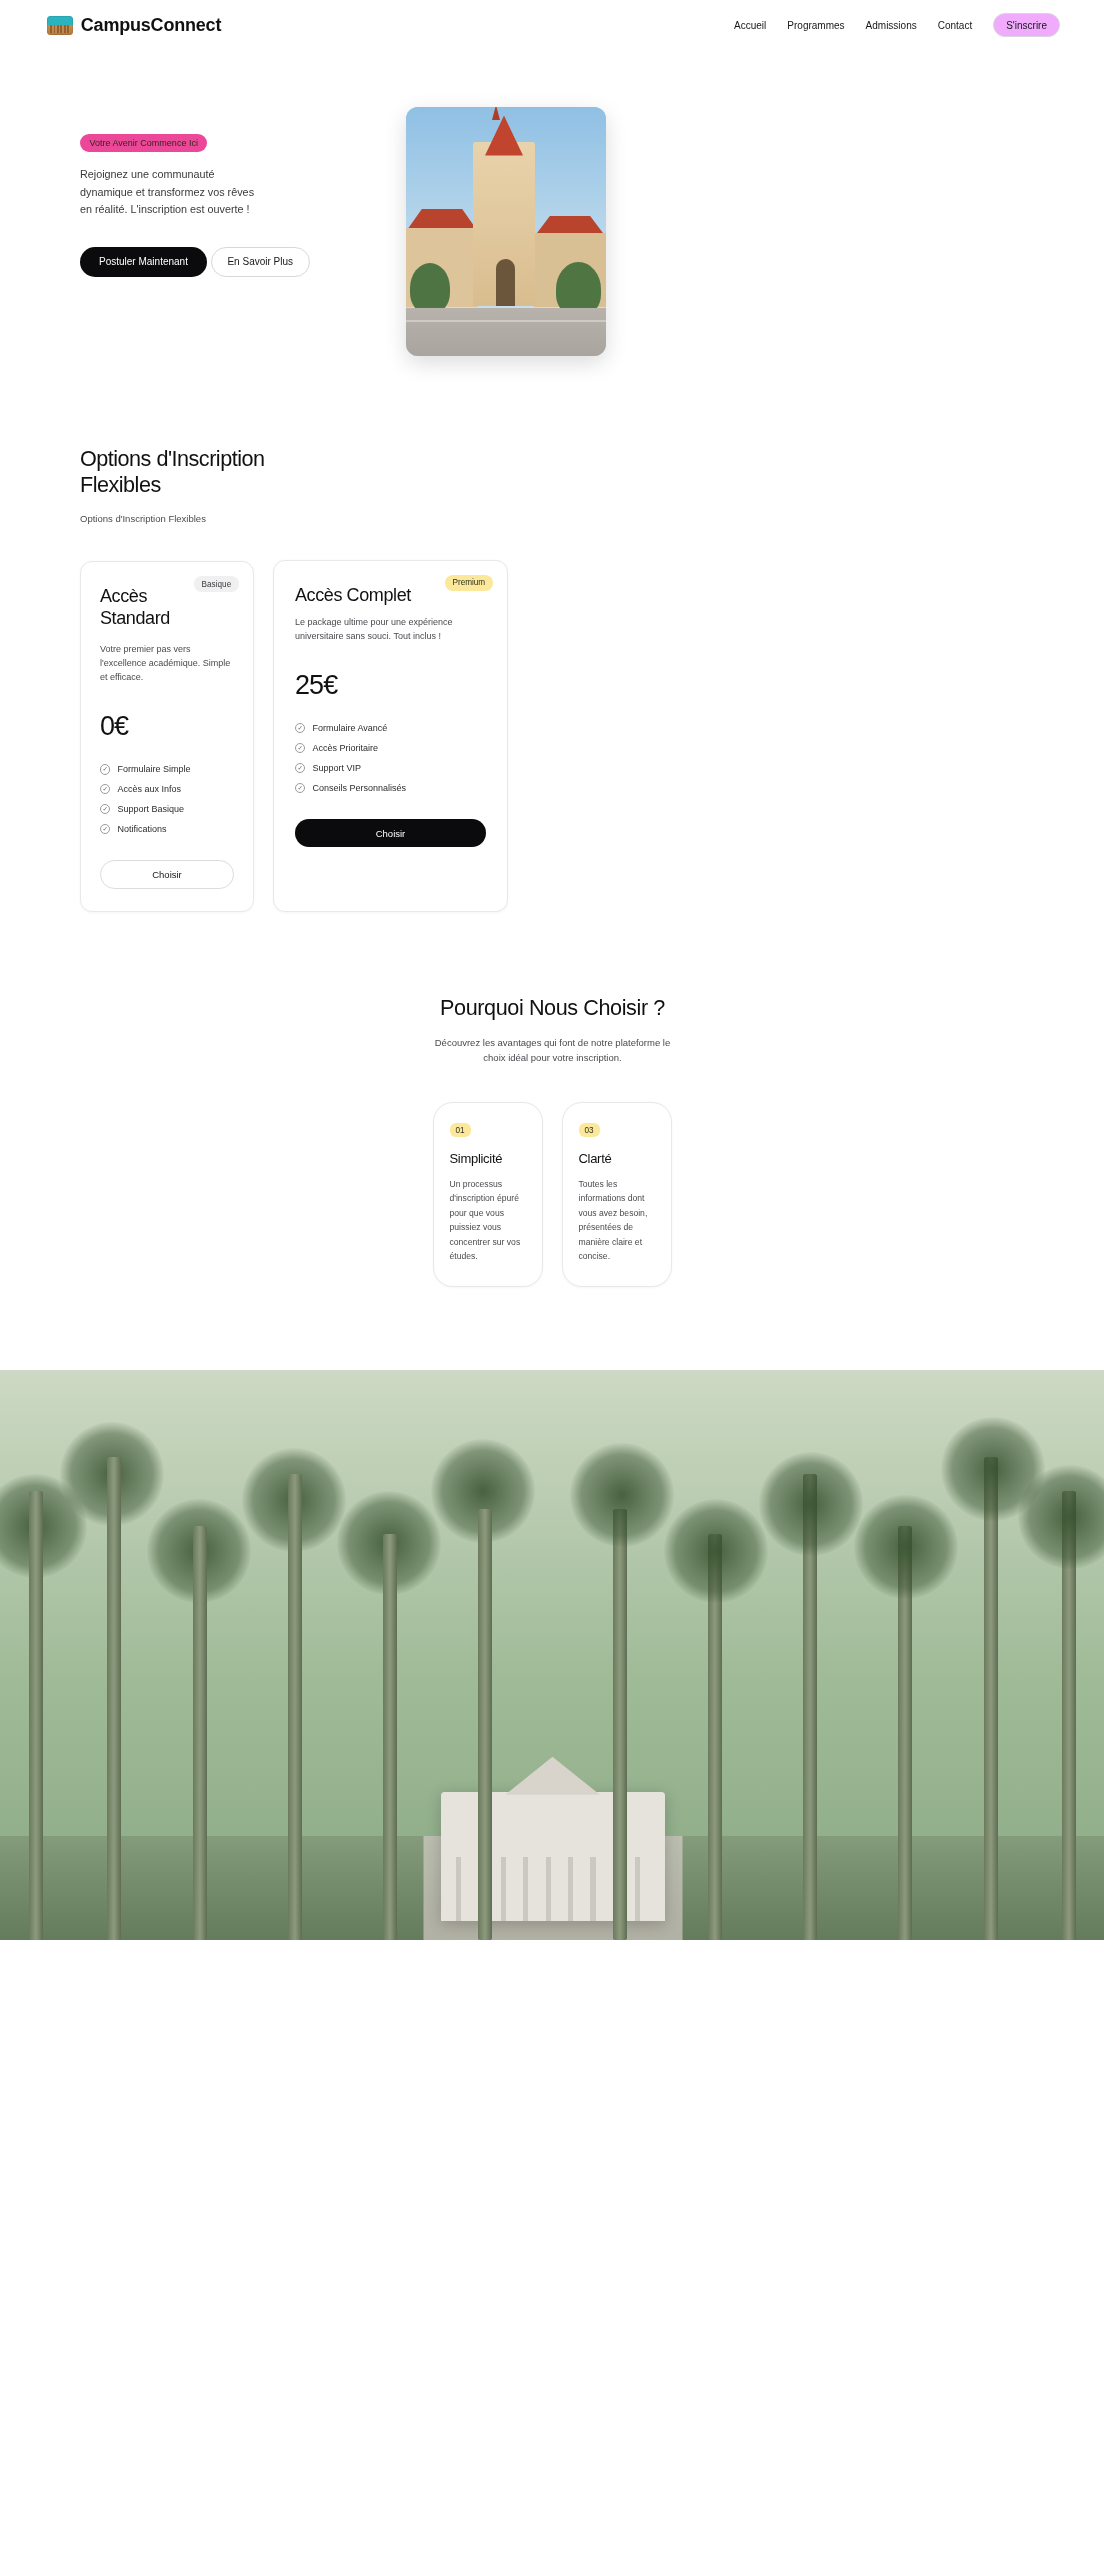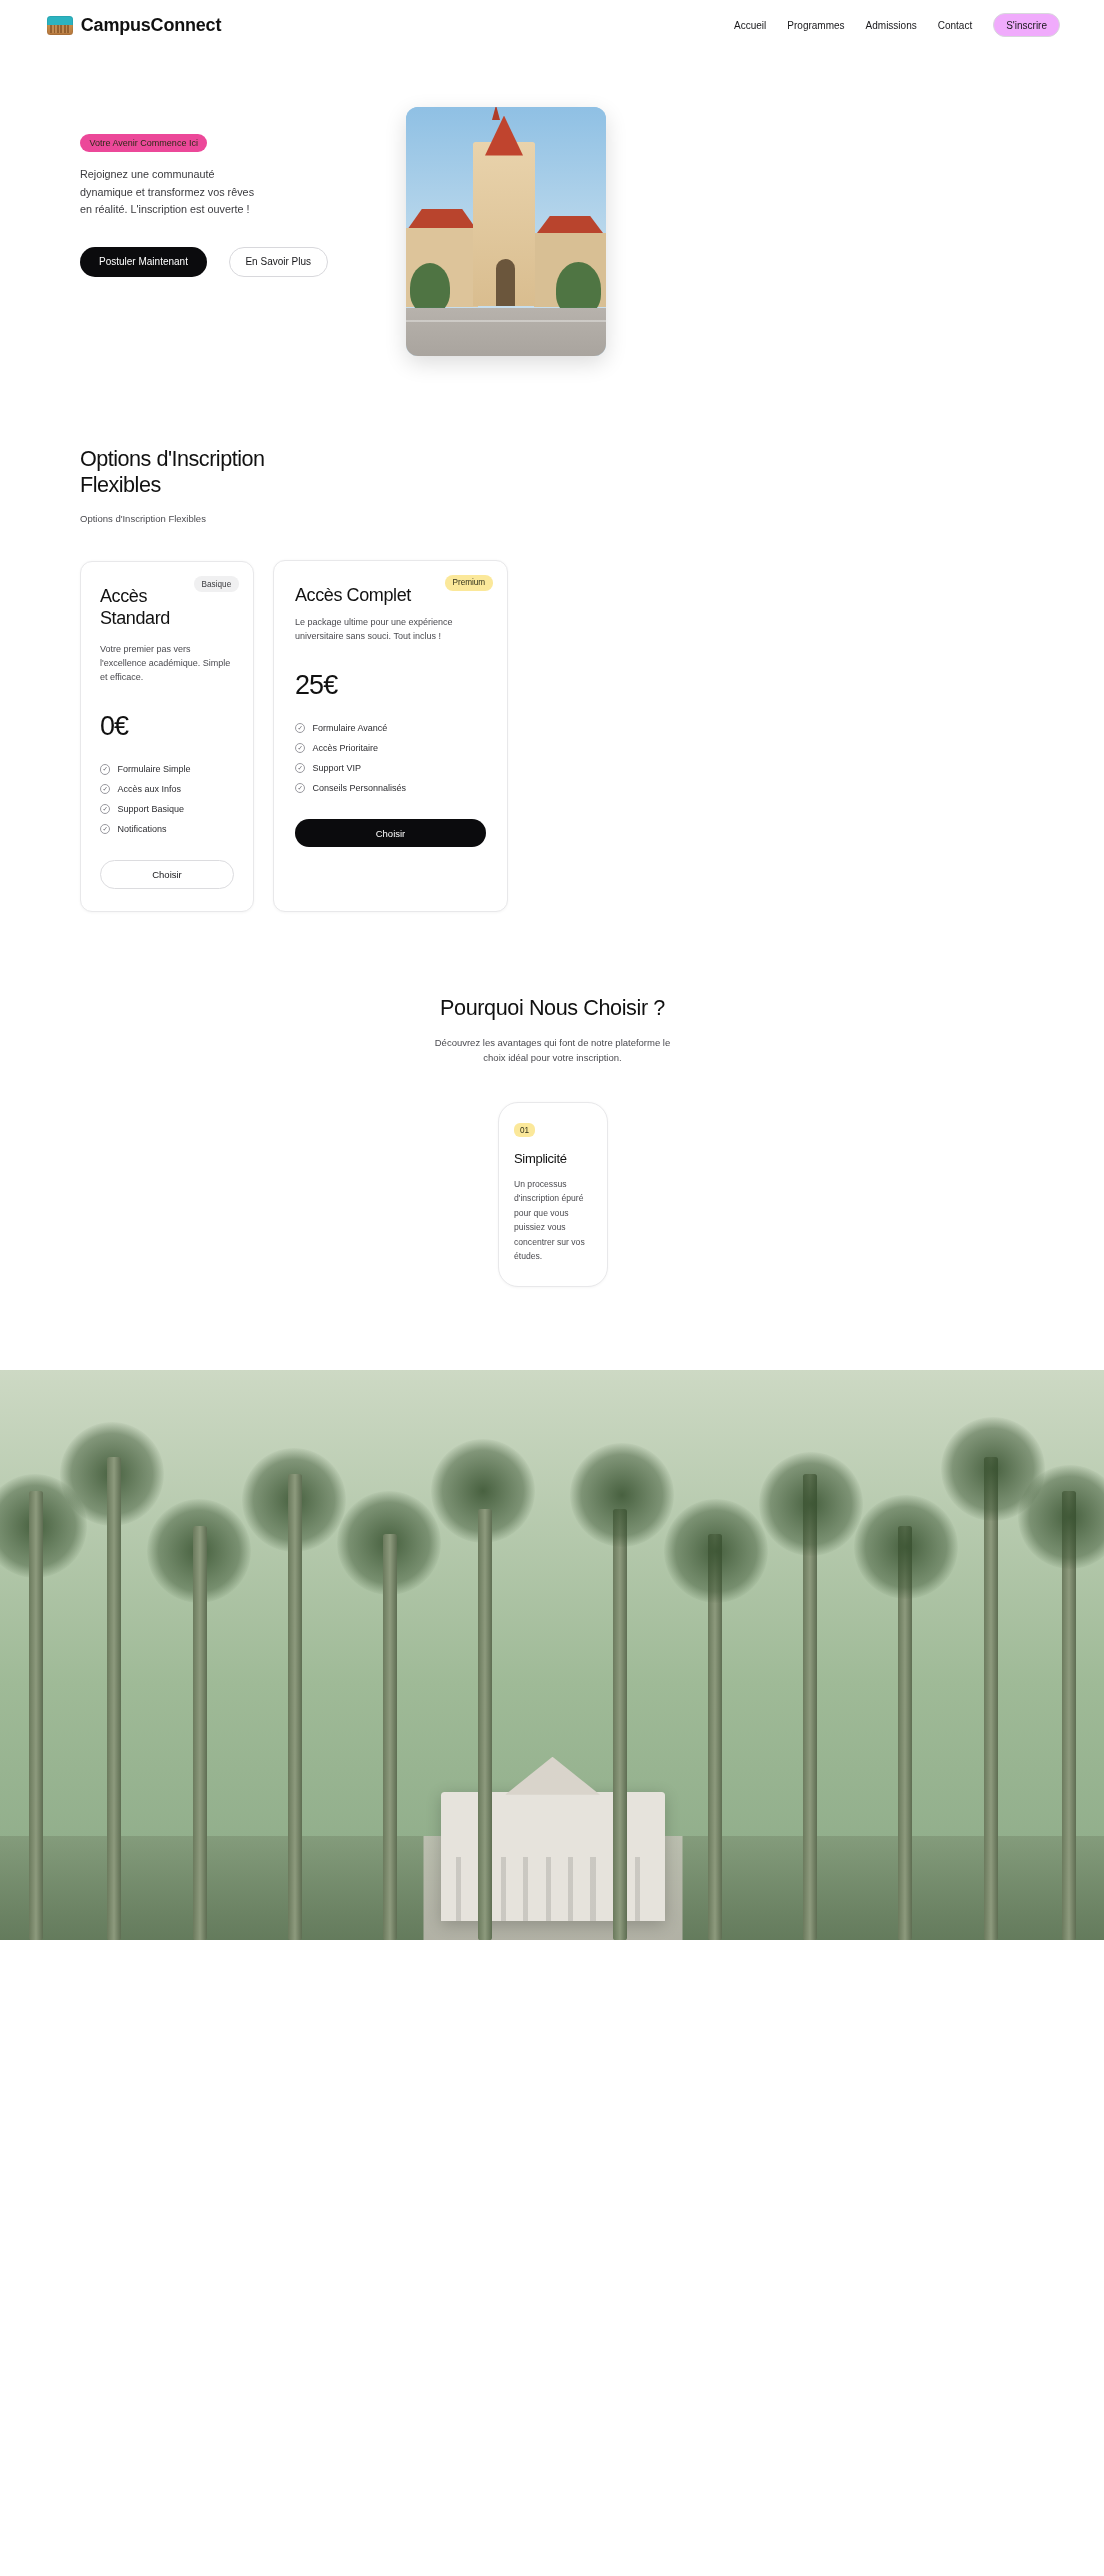--- a/index.html
+++ b/index.html
@@ -71,21 +71,21 @@
     letter-spacing: -0.9px;
     margin-bottom: 17.3px;
   }
   .hero-sub {
     font-size: 10.8px;
     line-height: 1.62;
     color: #3a3a3e;
     width: 181px;
     margin-bottom: 28px;
   }
-  .hero-actions { display: flex; gap: 22px; align-items: center; }
+  .hero-actions { display: flex; gap: 4px; align-items: center; }
   .btn-primary {
     background: #0b0b0d;
     color: #ffffff;
     font-size: 10px;
     border: none;
     border-radius: 16.4px;
     padding: 9.5px 19px;
     cursor: pointer;
     font-family: inherit;
   }
@@ -355,20 +355,25 @@
   <p class="why-sub">Découvrez les avantages qui font de notre plateforme le choix idéal pour votre inscription.</p>
   <div class="why-row">
 
     <div class="why-card">
       <span class="why-num">01</span>
       <h3 class="why-name">Simplicité</h3>
       <p class="why-text">Un processus d'inscription épuré pour que vous puissiez vous concentrer sur vos études.</p>
     </div>
 
 
+    <div class="why-card">
+      <span class="why-num">03</span>
+      <h3 class="why-name">Clarté</h3>
+      <p class="why-text">Toutes les informations dont vous avez besoin, présentées de manière claire et concise.</p>
+    </div>
 
   </div>
 </section>
 
 <section class="palms">
   <div class="palm-sky"></div>
   <div class="palm-ground"></div>
   <div class="palm-path"></div>
   <div class="palm-bldg"></div>
 

